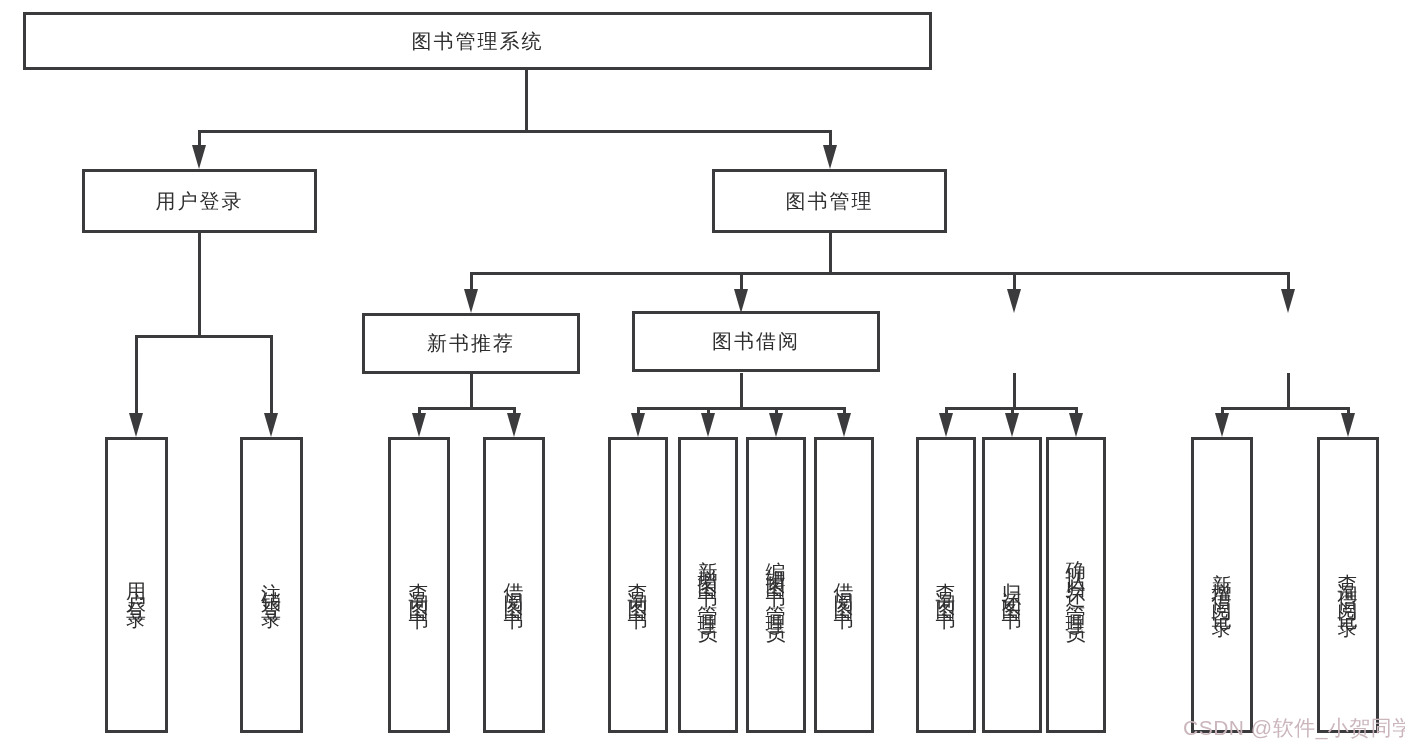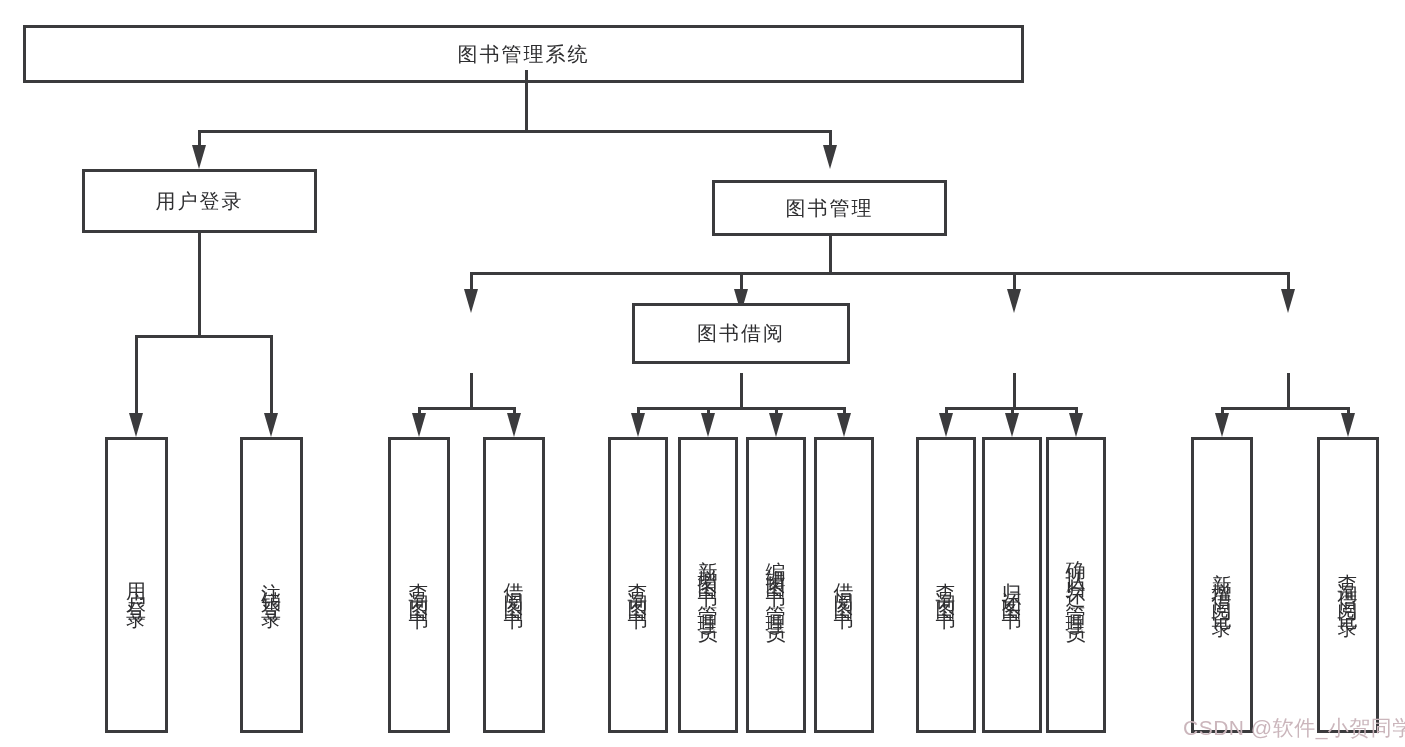--- a/index.html
+++ b/index.html
@@ -56,35 +56,35 @@
     white-space:nowrap;
     z-index:10;
     letter-spacing:0.5px;
   }
 </style>
 </head>
 <body>
 
 <div id="canvas">
 
-  <div class="box hbox" style="left:23px;top:25px;width:1001px;height:58px">
+  <div class="box hbox" style="left:23px;top:12px;width:909px;height:58px">
     <span>图书管理系统</span>
   </div>
 
   <div class="vline" style="left:525px;top:70px;height:61px"></div>
   <div class="hline" style="left:198px;top:130px;width:633px"></div>
   <div class="vline" style="left:198px;top:130px;height:17px"></div>
   <div class="arrow" style="left:192px;top:145px"></div>
   <div class="vline" style="left:829px;top:130px;height:17px"></div>
   <div class="arrow" style="left:823px;top:145px"></div>
 
   <div class="box hbox" style="left:82px;top:169px;width:235px;height:64px">
     <span>用户登录</span>
   </div>
-  <div class="box hbox" style="left:712px;top:180px;width:235px;height:56px">
+  <div class="box hbox" style="left:712px;top:169px;width:235px;height:64px">
     <span>图书管理</span>
   </div>
 
   <div class="vline" style="left:198px;top:233px;height:104px"></div>
   <div class="hline" style="left:135px;top:335px;width:138px"></div>
   <div class="vline" style="left:135px;top:335px;height:80px"></div>
   <div class="arrow" style="left:129px;top:413px"></div>
   <div class="vline" style="left:270px;top:335px;height:80px"></div>
   <div class="arrow" style="left:264px;top:413px"></div>
 
@@ -92,21 +92,24 @@
   <div class="hline" style="left:470px;top:272px;width:820px"></div>
   <div class="vline" style="left:470px;top:272px;height:19px"></div>
   <div class="arrow" style="left:464px;top:289px"></div>
   <div class="vline" style="left:740px;top:272px;height:19px"></div>
   <div class="arrow" style="left:734px;top:289px"></div>
   <div class="vline" style="left:1013px;top:272px;height:19px"></div>
   <div class="arrow" style="left:1007px;top:289px"></div>
   <div class="vline" style="left:1287px;top:272px;height:19px"></div>
   <div class="arrow" style="left:1281px;top:289px"></div>
 
-  <div class="box hbox" style="left:632px;top:303px;width:218px;height:61px">
+  <div class="box hbox" style="left:362px;top:313px;width:218px;height:61px">
+    <span>新书推荐</span>
+  </div>
+  <div class="box hbox" style="left:632px;top:311px;width:248px;height:61px">
     <span>图书借阅</span>
   </div>
 
   <div class="vline" style="left:470px;top:373px;height:36px"></div>
   <div class="hline" style="left:418px;top:407px;width:98px"></div>
   <div class="vline" style="left:418px;top:407px;height:9px"></div>
   <div class="arrow" style="left:412px;top:413px"></div>
   <div class="vline" style="left:513px;top:407px;height:9px"></div>
   <div class="arrow" style="left:507px;top:413px"></div>
 

